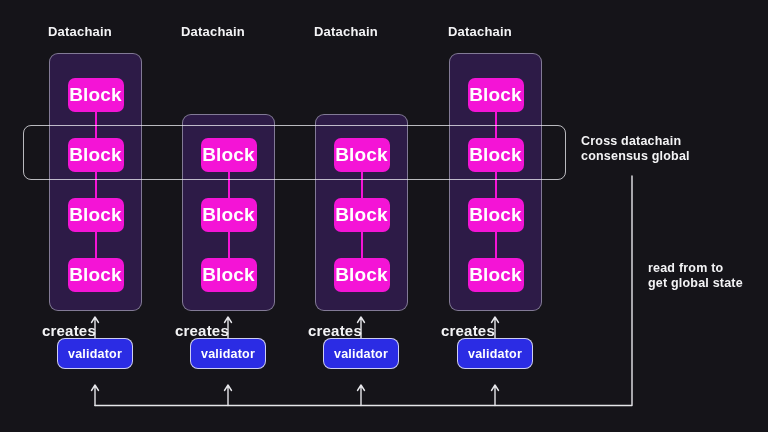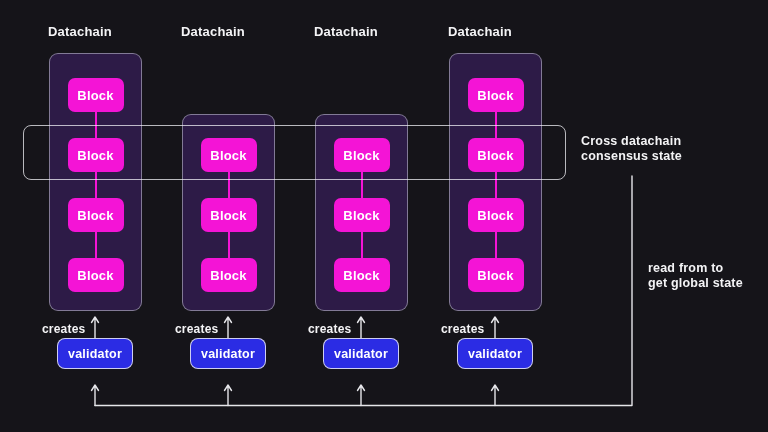--- a/index.html
+++ b/index.html
@@ -52,21 +52,21 @@
 
   .block {
     position: absolute;
     left: 50%;
     transform: translateX(-50%);
     width: 56px;
     height: 34px;
     background: #f414d6;
     border-radius: 7px;
     color: #ffffff;
-    font-size: 13px;
+    font-size: 19px;
     font-weight: bold;
     letter-spacing: 0.2px;
     display: flex;
     align-items: center;
     justify-content: center;
   }
   .tall  .block.r1 { top: 24px; }
   .tall  .block.r2 { top: 84px; }
   .tall  .block.r3 { top: 144px; }
   .tall  .block.r4 { top: 204px; }
@@ -97,21 +97,21 @@
     stroke-width: 1.4;
     fill: none;
     stroke-linecap: round;
     stroke-linejoin: round;
   }
 
   .creates {
     position: absolute;
     top: 322px;
     color: #f4f4f6;
-    font-size: 12px;
+    font-size: 15px;
     font-weight: bold;
     letter-spacing: 0.2px;
   }
   .creates.c1 { left: 42px; }
   .creates.c2 { left: 175px; }
   .creates.c3 { left: 308px; }
   .creates.c4 { left: 441px; }
 
   .validator {
     position: absolute;
@@ -209,21 +209,21 @@
   <div class="creates c3">creates</div>
   <div class="creates c4">creates</div>
 
   <div class="validator c1">validator</div>
   <div class="validator c2">validator</div>
   <div class="validator c3">validator</div>
   <div class="validator c4">validator</div>
 
   <div class="note consensus-label">
     <span>Cross datachain</span>
-    <span>consensus state</span>
+    <span>consensus global</span>
   </div>
 
   <div class="note validators-note">
     <span>read from to</span>
     <span>get global state</span>
   </div>
 
 </div>
 
 </body></html>

